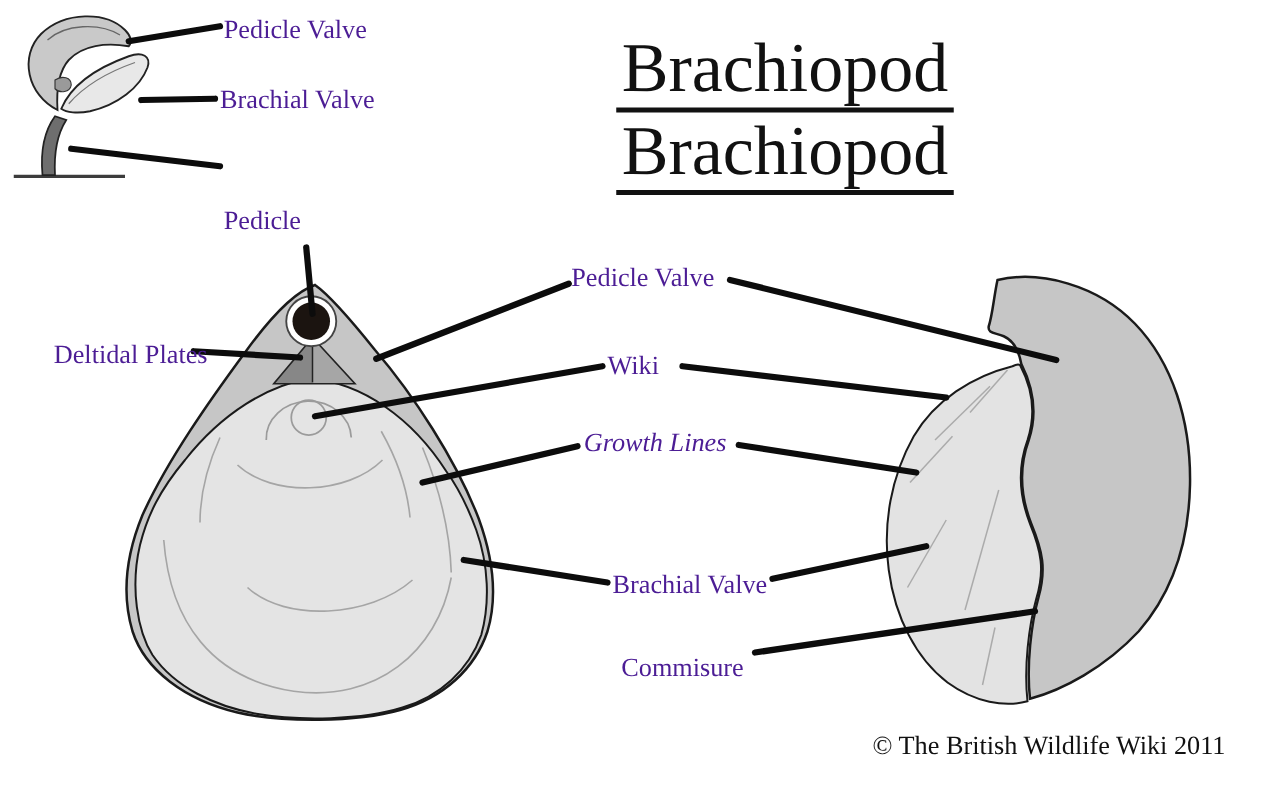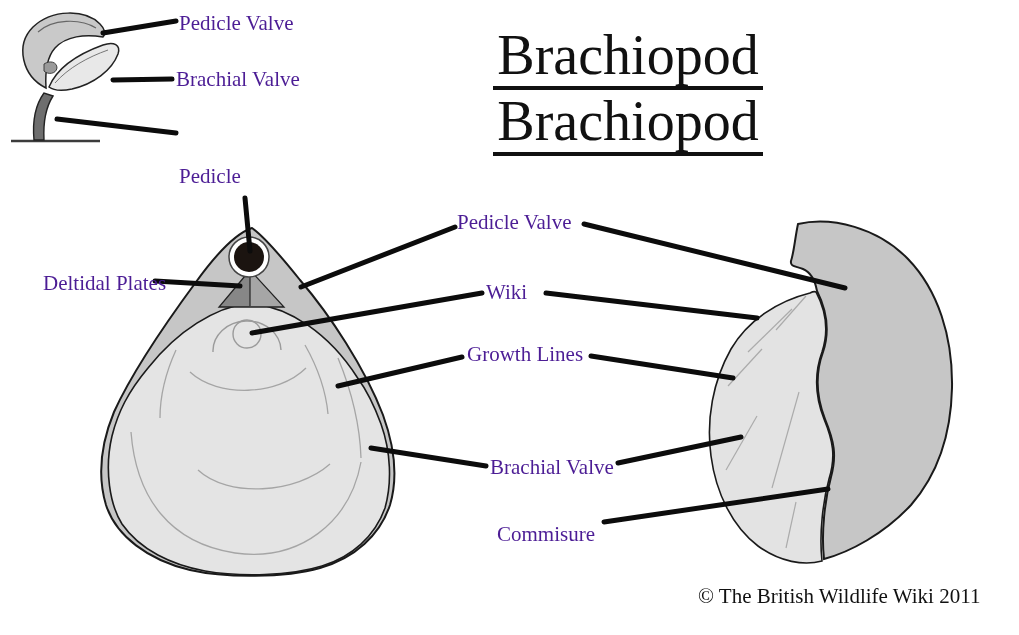--- a/index.html
+++ b/index.html
@@ -157,19 +157,19 @@
     <span class="tline">Brachiopod</span>
   </div>
 
   <div class="lbl" style="left:179px;top:12px;">Pedicle Valve</div>
   <div class="lbl" style="left:176px;top:68px;">Brachial Valve</div>
   <div class="lbl" style="left:179px;top:121px;margin-top:44px;">Pedicle</div>
 
   <div class="lbl" style="left:43px;top:253px;margin-top:19px;">Deltidal Plates</div>
   <div class="lbl" style="left:457px;top:211px;">Pedicle Valve</div>
   <div class="lbl" style="left:486px;top:281px;">Wiki</div>
-  <div class="lbl" style="left:467px;top:343px;">Growth Lines</div>
+  <div class="lbl" style="left:467px;top:343px;font-style:italic;">Growth Lines</div>
   <div class="lbl" style="left:490px;top:456px;">Brachial Valve</div>
   <div class="lbl" style="left:497px;top:512px;margin-top:11px;">Commisure</div>
 
   <div id="copyright">© The British Wildlife Wiki 2011</div>
 
 </div>
 
 </body></html>

